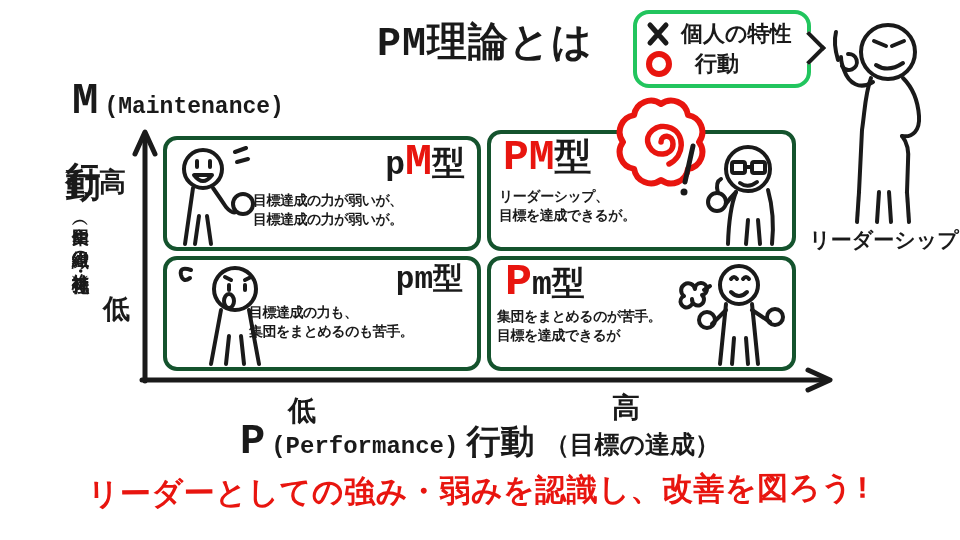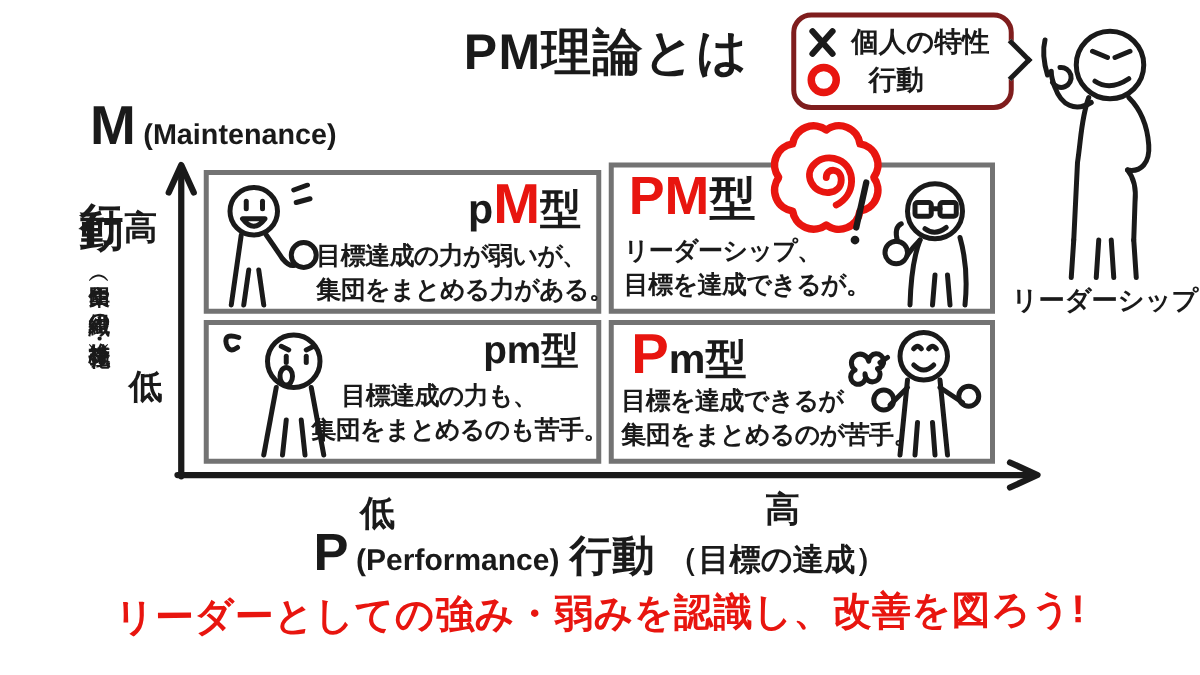--- a/index.html
+++ b/index.html
@@ -1,55 +1,55 @@
 <!DOCTYPE html>
 <html><head>
 <meta charset="utf-8">
 <style>
   html,body{margin:0;padding:0;background:#fff;}
   .stage{position:relative;width:960px;height:540px;background:#fff;overflow:hidden;
-         font-family:Liberation Sans, sans-serif;color:#1a1a1a;font-weight:700;}
+         font-family:Liberation Mono, monospace;color:#1a1a1a;font-weight:700;}
   .abs{position:absolute;}
   svg{display:block;}
   .ink-stroke{stroke:#1a1a1a;stroke-width:4;fill:none;stroke-linecap:round;stroke-linejoin:round;}
   .title{left:300px;top:14px;width:370px;text-align:center;font-size:40px;letter-spacing:1px;z-index:2;}
   
-  .legend{left:633px;top:10px;width:178px;height:78px;border:4px solid #7f1d1d;border-radius:16px;
+  .legend{left:633px;top:10px;width:178px;height:78px;border:4px solid #22c55e;border-radius:16px;
           background:#fff;z-index:3;box-sizing:border-box;padding:5px 8px;}
   .legend-tail{right:-14px;top:26px;width:20px;height:20px;background:#fff;
                border-top:4px solid #1a1a1a;border-right:4px solid #1a1a1a;transform:rotate(45deg);z-index:4;}
   .legend-row{display:flex;align-items:center;gap:10px;height:30px;}
   .legend-label{font-size:22px;}
   
   .leader-caption{left:808px;top:226px;width:152px;text-align:center;font-size:21px;z-index:2;}
   
   .m-group{left:72px;top:76px;z-index:2;white-space:nowrap;}
   .m-letter{font-size:44px;}
   .m-word{font-size:23px;margin-left:6px;}
   .v-action{left:56px;top:134px;writing-mode:vertical-rl;font-size:35px;letter-spacing:6px;z-index:2;}
   .v-note{left:68px;top:214px;writing-mode:vertical-rl;font-size:17px;letter-spacing:1px;z-index:2;}
   .tick{font-size:27px;z-index:2;}
   .p-group{left:150px;top:418px;width:660px;text-align:center;z-index:2;white-space:nowrap;}
   .p-letter{font-size:42px;}
   .p-word{font-size:24px;margin:0 8px 0 6px;text-align:right;}
   .p-action{font-size:34px;}
   .p-note{font-size:25px;margin-left:10px;}
   
-  .box{position:absolute;border:4px solid #737373;border-radius:0;background:#fff;
+  .box{position:absolute;border:4px solid #14532d;border-radius:14px;background:#fff;
        box-sizing:border-box;z-index:2;}
   .box-pM{left:163px;top:136px;width:318px;height:115px;}
   .box-PM{left:487px;top:130px;width:309px;height:121px;}
   .box-pm{left:163px;top:256px;width:318px;height:115px;}
   .box-Pm{left:487px;top:256px;width:309px;height:115px;}
   .type-label{position:absolute;white-space:nowrap;line-height:1;}
   .lt-small{font-size:33px;}
   .lt-big{font-size:45px;color:#e8150f;}
   .lt-big2{font-size:43px;color:#e8150f;}
   .lt-kata{font-size:33px;}
-  .desc{position:absolute;font-size:20px;letter-spacing:-0.5px;line-height:1.35;white-space:nowrap;}
+  .desc{position:absolute;font-size:14px;letter-spacing:-0.5px;line-height:1.35;white-space:nowrap;}
   .slogan{left:50px;top:470px;width:860px;text-align:center;font-size:31px;color:#e8150f;
           transform:rotate(-0.5deg);z-index:2;letter-spacing:0.5px;}
   .fig{position:absolute;}
 </style>
 </head>
 <body>
 
 <div class="stage">
 
   <svg class="abs" style="left:0;top:0;z-index:1" width="960" height="540" viewBox="0 0 960 540">
@@ -115,21 +115,21 @@
       <path class="ink-stroke" d="M37,15 L37,21"></path>
       <path class="ink-stroke" d="M21,29 L39,29 Q30,41 21,29 Z" fill="#fff"></path>
       <path class="ink-stroke" d="M62,6 L73,2"></path>
       <path class="ink-stroke" d="M64,16 L75,13"></path>
     </svg>
     <div class="type-label" style="right:12px;top:0">
       <span class="lt-small">p</span><span class="lt-big">M</span><span class="lt-kata">型</span>
     </div>
     <div class="desc" style="left:86px;top:52px">
       <div>目標達成の力が弱いが、</div>
-      <div>集団をまとめる力がある。</div>
+      <div>目標達成の力が弱いが。</div>
     </div>
   </div>
 
   <div class="box box-PM">
     <div class="type-label" style="left:12px;top:2px">
       <span class="lt-big2">PM</span><span class="lt-kata" style="font-size:37px">型</span>
     </div>
     <div class="desc" style="left:8px;top:54px">
       <div>リーダーシップ、</div>
       <div>目標を達成できるが。</div>
@@ -170,32 +170,32 @@
       <path class="ink-stroke" d="M52,15 L58,18"></path>
       <path class="ink-stroke" d="M78,15 L72,18"></path>
       <path class="ink-stroke" d="M56,23 L56,28"></path>
       <path class="ink-stroke" d="M72,23 L72,28"></path>
       <ellipse class="ink-stroke" cx="56" cy="39" rx="5" ry="7" fill="#fff"></ellipse>
     </svg>
     <div class="type-label" style="right:14px;top:4px">
       <span class="lt-small" style="font-size:31px">pm</span><span class="lt-kata" style="font-size:30px">型</span>
     </div>
     <div class="desc" style="left:82px;top:44px">
-      <div style="margin-left:24px">目標達成の力も、</div>
+      <div style="">目標達成の力も、</div>
       <div>集団をまとめるのも苦手。</div>
     </div>
   </div>
 
   <div class="box box-Pm">
     <div class="type-label" style="left:14px;top:0">
       <span class="lt-big">P</span><span class="lt-small">m</span><span class="lt-kata">型</span>
     </div>
     <div class="desc" style="left:6px;top:48px">
+      <div>集団をまとめるのが苦手。</div>
       <div>目標を達成できるが</div>
-      <div>集団をまとめるのが苦手。</div>
     </div>
     <svg class="fig" style="right:2px;top:2px" width="116" height="106" viewBox="0 0 116 106">
       <path class="ink-stroke" d="M10,34 a7,7 0 1 1 11,-7 a6,6 0 1 1 7,6 a6,6 0 1 1 -10,4 a6,6 0 1 1 -8,-3"></path>
       <path class="ink-stroke" d="M30,28 L36,24"></path>
       <path class="ink-stroke" d="M52,42 L46,102"></path>
       <path class="ink-stroke" d="M78,42 L84,102"></path>
       <path class="ink-stroke" d="M60,76 L58,102"></path>
       <path class="ink-stroke" d="M72,76 L74,102"></path>
       <path class="ink-stroke" d="M52,48 L38,62"></path>
       <circle class="ink-stroke" cx="33" cy="58" r="8" fill="#fff"></circle>

